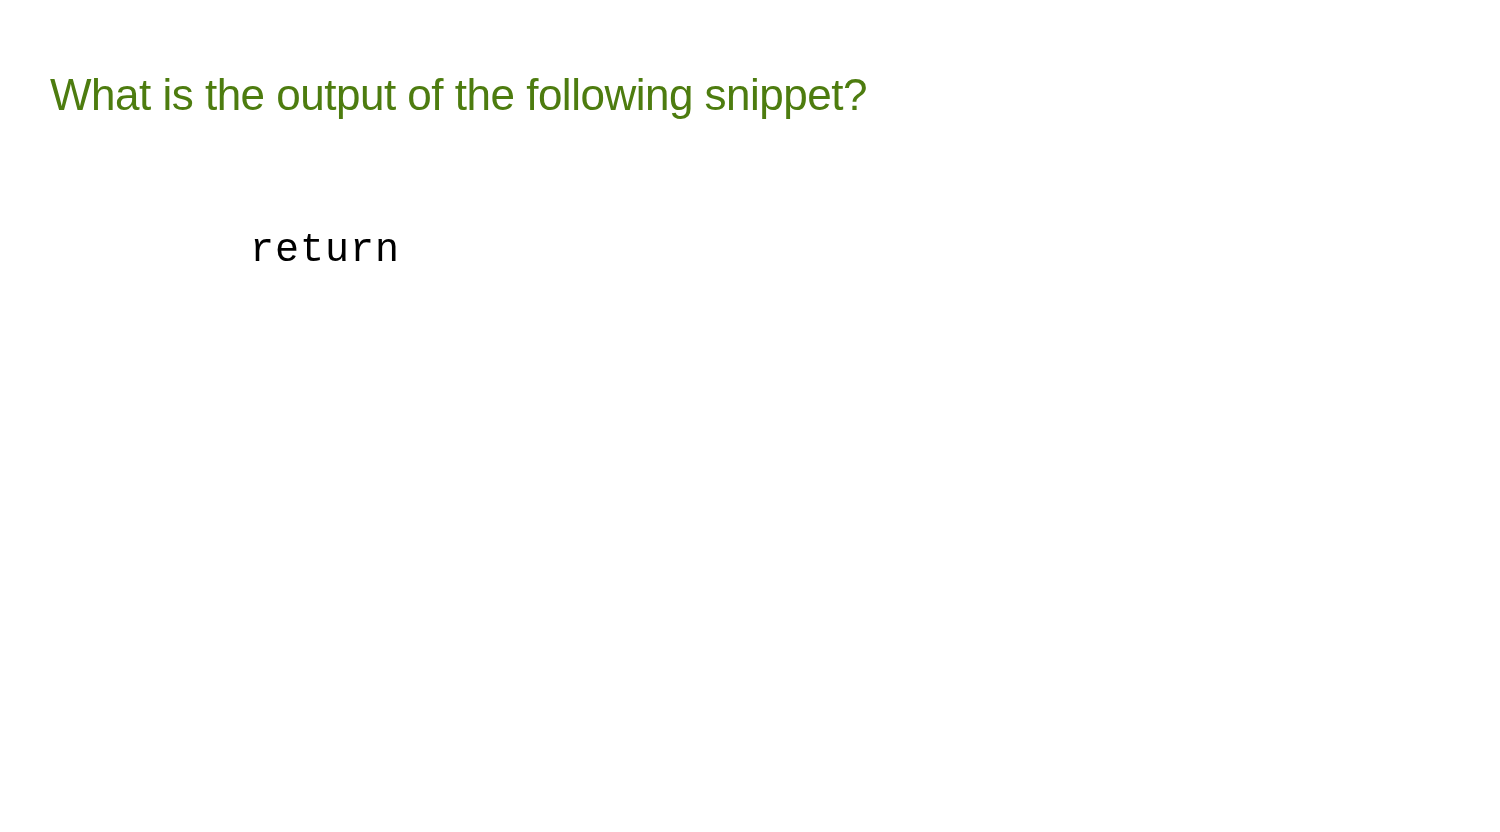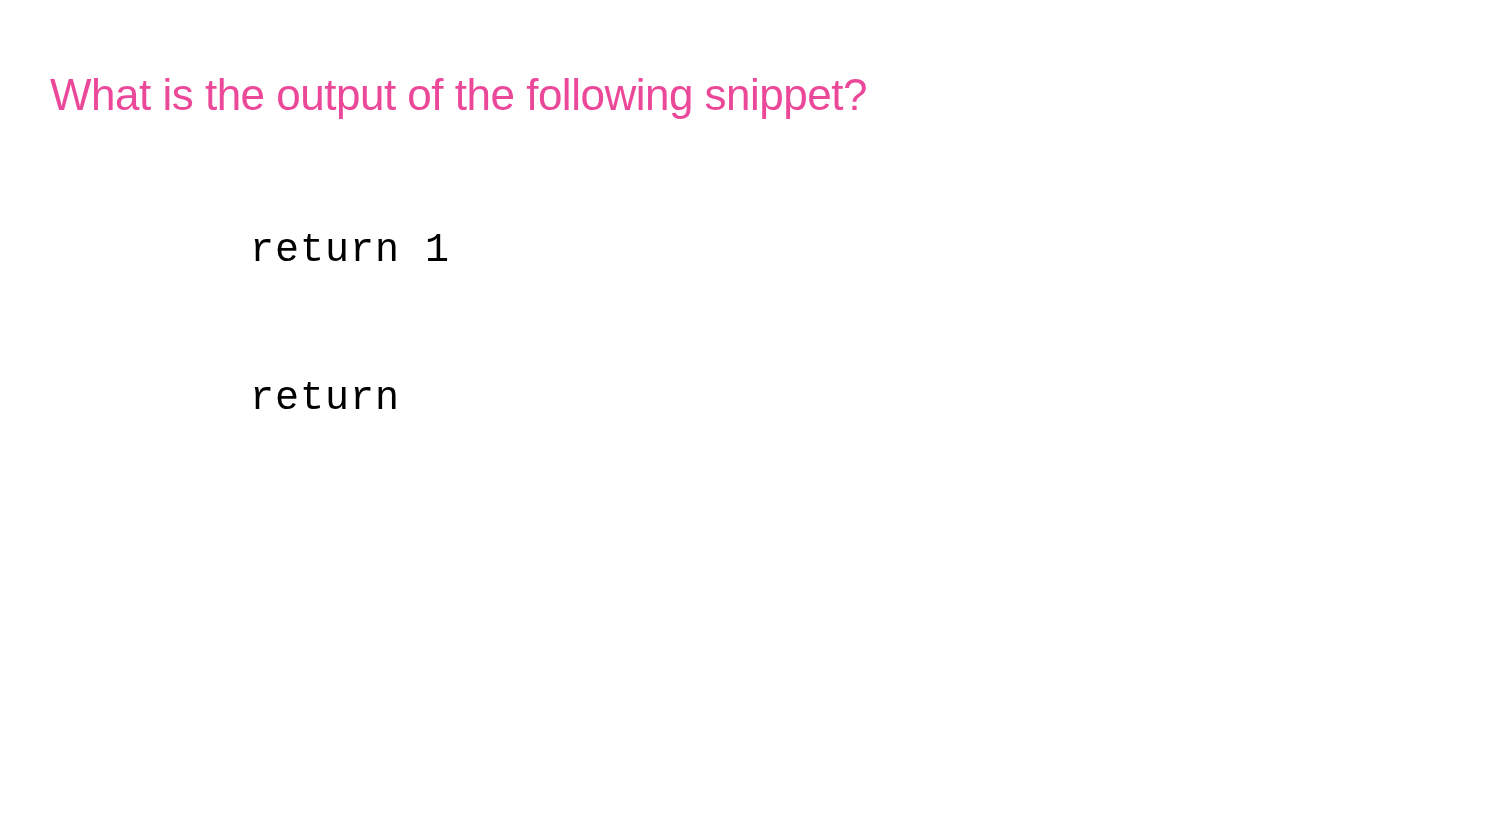--- a/index.html
+++ b/index.html
@@ -10,34 +10,33 @@
     body {
       width: 1500px;
       height: 832px;
       background: #ffffff;
       padding: 70px 50px;
       font-family: -apple-system, BlinkMacSystemFont, "Segoe UI", Helvetica, Arial, sans-serif;
     }
     .question {
       font-size: 44px;
       font-weight: 400;
-      color: #ec4899;
+      color: #4d7c0f;
       margin-bottom: 20px;
       letter-spacing: -0.5px;
     }
     .code-block {
       font-family: "Courier New", Courier, monospace;
       font-size: 40px;
       color: #000000;
       line-height: 1.85;
       letter-spacing: 1px;
       white-space: pre;
     }
   </style>
 </head>
 <body>
 
 <div class="question">What is the output of the following snippet?</div>
 <div class="code-block">
-<div>        return 1</div>
 <div>        return</div>
 
 </div>
 
 </body></html>

